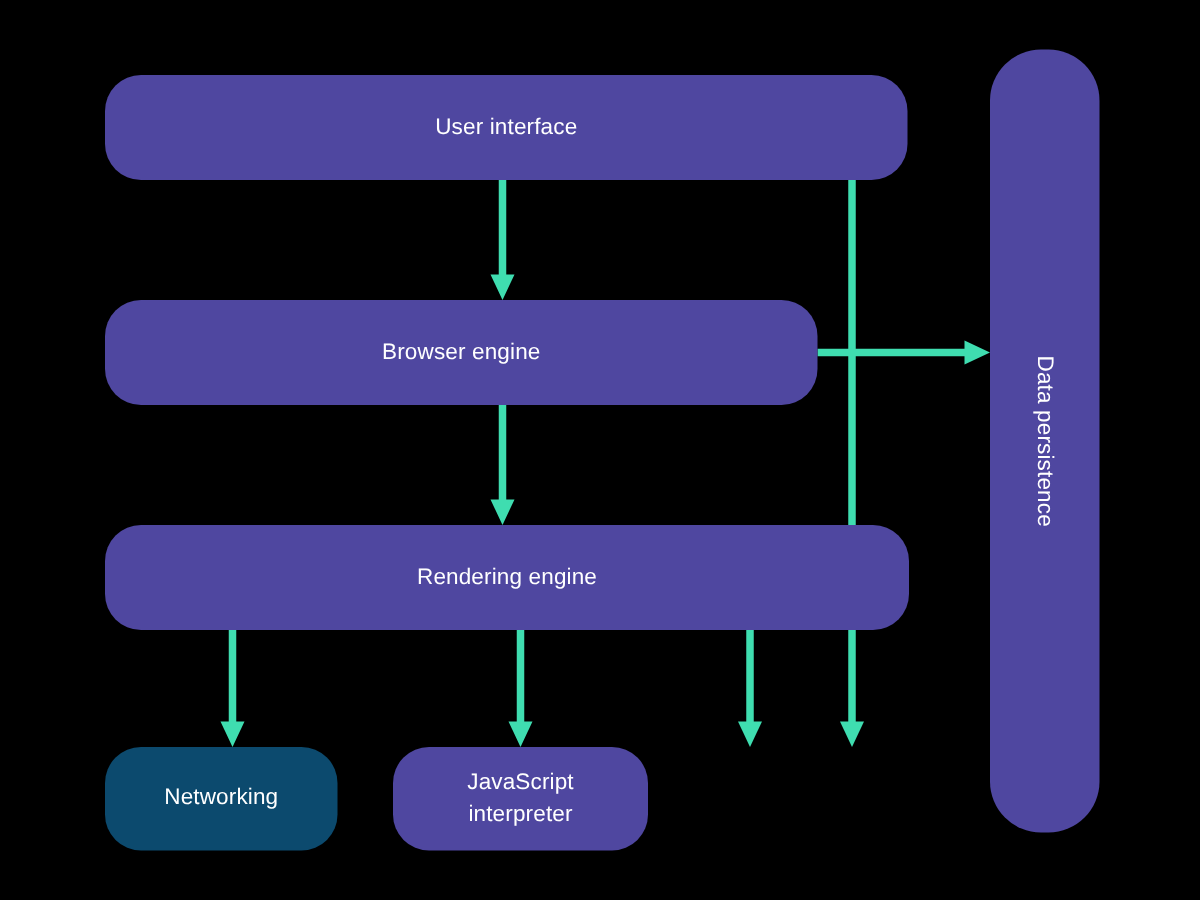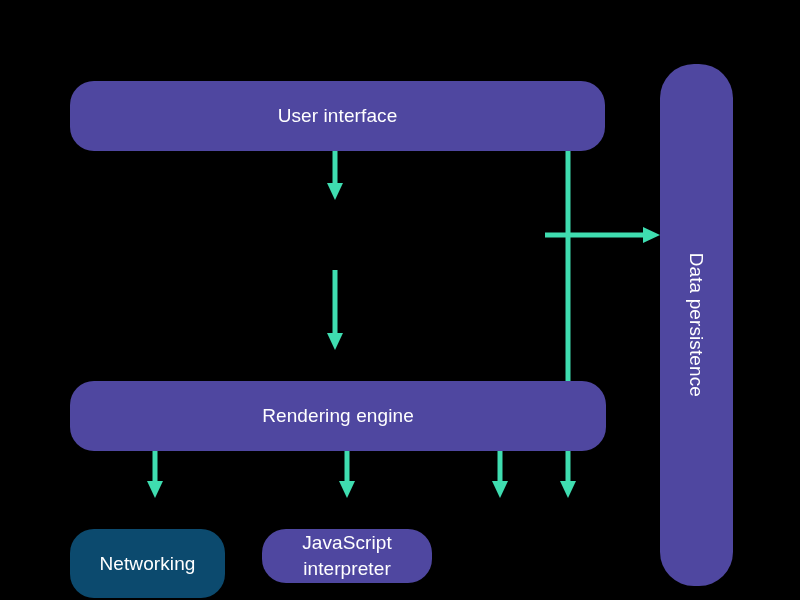--- a/index.html
+++ b/index.html
@@ -17,27 +17,26 @@
   }
   .node {
     position: absolute;
     background: #4F47A0;
     border-radius: 24px;
     color: #FFFFFF;
     display: flex;
     align-items: center;
     justify-content: center;
     text-align: center;
-    font-size: 19px;
+    font-size: 15px;
     font-weight: 400;
     line-height: 1.35;
     letter-spacing: 0.1px;
     box-sizing: border-box;
     padding: 4px 10px;
-    margin-top: 31px;
   }
   .node.vertical {
     border-radius: 34px;
     padding: 10px 4px;
   }
   .node.vertical .vlabel {
     transform: rotate(90deg);
     white-space: nowrap;
     display: block;
   }
@@ -72,30 +71,33 @@
       <line x1="568" y1="120" x2="568" y2="484" stroke="#3FDDB0" stroke-width="5"></line>
       <polygon points="560,481 576,481 568,498" fill="#3FDDB0"></polygon>
       <line x1="545" y1="235" x2="646" y2="235" stroke="#3FDDB0" stroke-width="5"></line>
       <polygon points="643,227 643,243 660,235" fill="#3FDDB0"></polygon>
     </svg>
 
   <div class="node" id="node-user-interface" style="left: 70px; top: 50px; width: 535px; height: 70px; background: rgb(79, 71, 160); color: rgb(255, 255, 255);">
     <span class="label">User interface</span>
   </div>
 
+  <div class="node" id="node-browser-engine" style="left: 70px; top: 200px; width: 475px; height: 70px; background: rgb(79, 71, 160); color: rgb(255, 255, 255);">
+    <span class="label">Browser engine</span>
+  </div>
 
   <div class="node" id="node-rendering-engine" style="left: 70px; top: 350px; width: 536px; height: 70px; background: rgb(79, 71, 160); color: rgb(255, 255, 255);">
     <span class="label">Rendering engine</span>
   </div>
 
   <div class="node" id="node-networking" style="left: 70px; top: 498px; width: 155px; height: 69px; background: #0c4a6e; color: rgb(255, 255, 255);">
     <span class="label">Networking</span>
   </div>
 
-  <div class="node" id="node-javascript-interpreter" style="left: 262px; top: 498px; width: 170px; height: 54px; background: rgb(79, 71, 160); color: rgb(255, 255, 255);">
+  <div class="node" id="node-javascript-interpreter" style="left: 262px; top: 498px; width: 170px; height: 69px; background: rgb(79, 71, 160); color: rgb(255, 255, 255);">
     <span class="label">JavaScript<br>interpreter</span>
   </div>
 
 
   <div class="node vertical" id="node-data-persistence" style="left: 660px; top: 33px; width: 73px; height: 522px; background: rgb(79, 71, 160); color: rgb(255, 255, 255);">
     <span class="vlabel">Data persistence</span>
   </div>
 
 </div>
 

